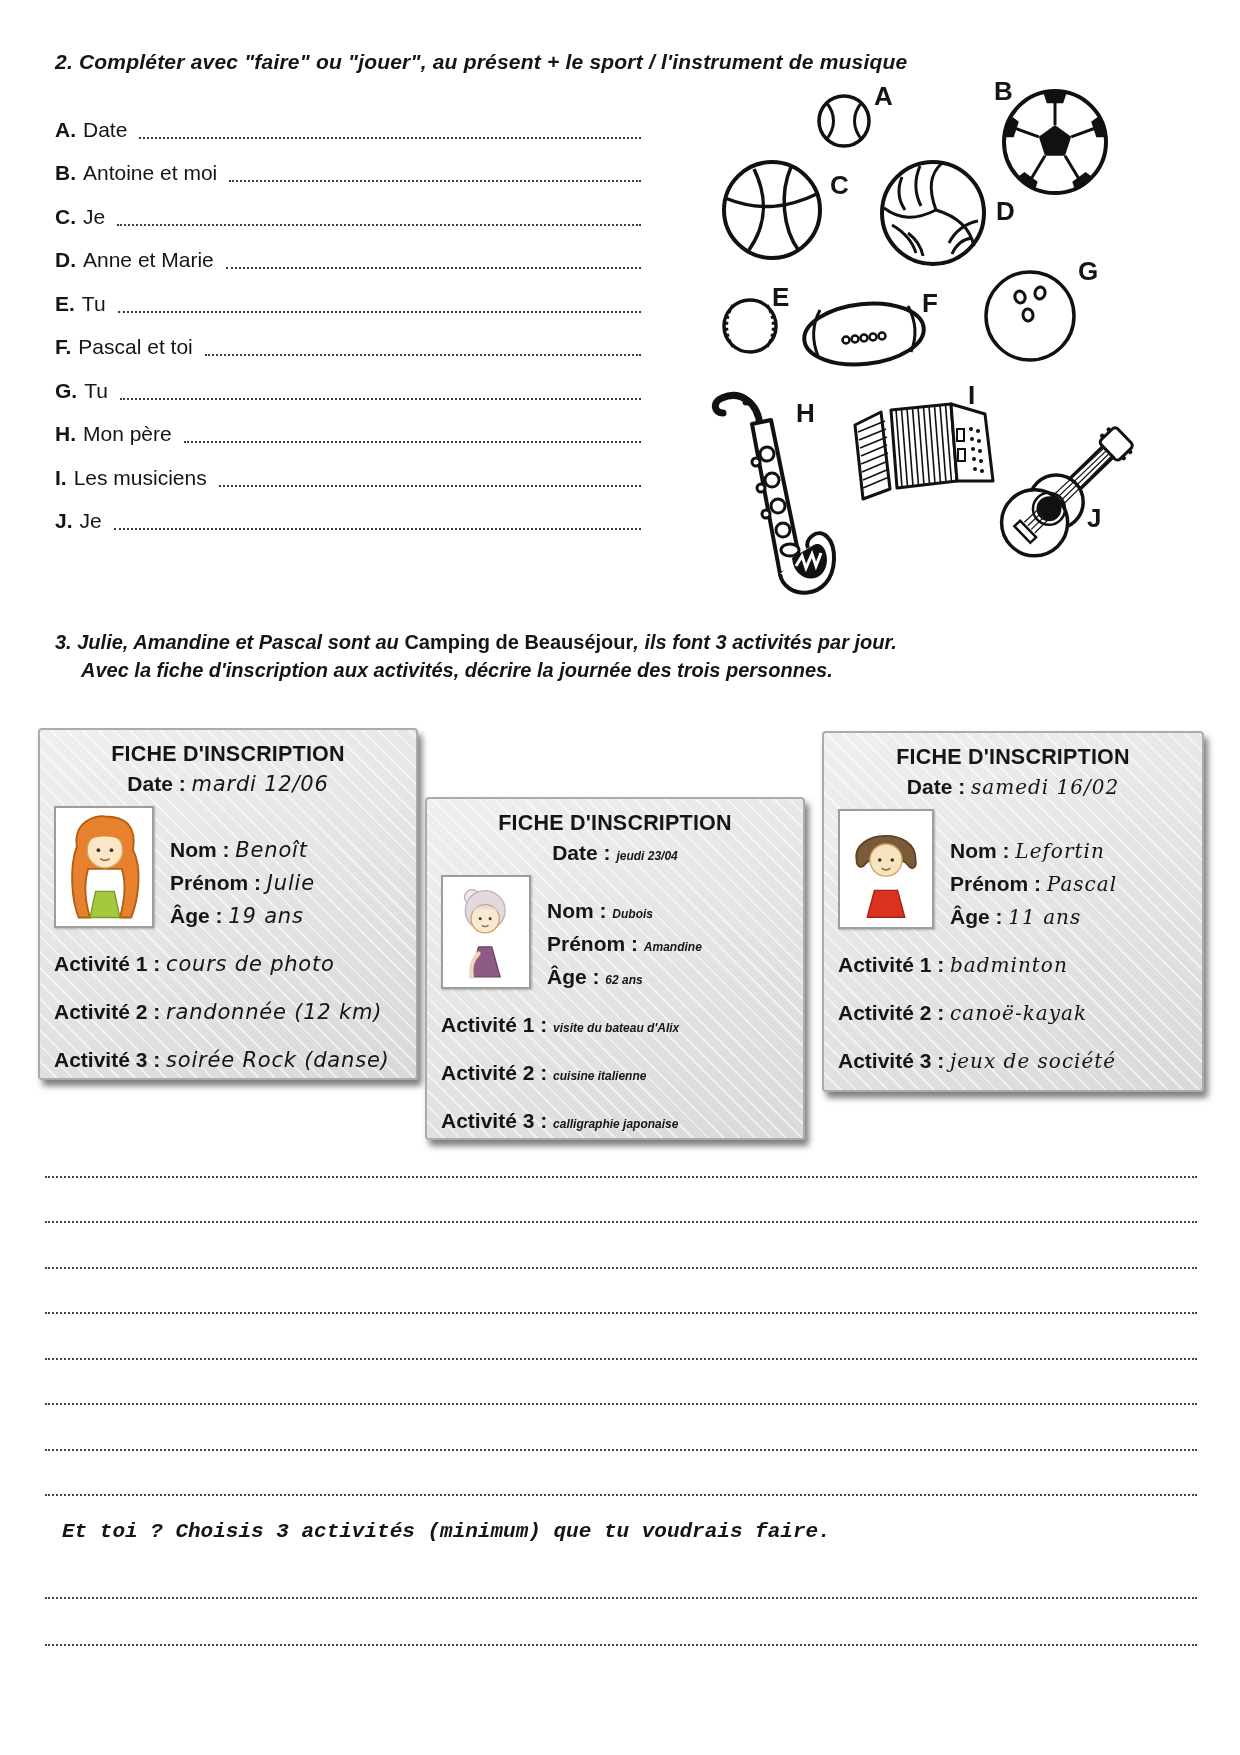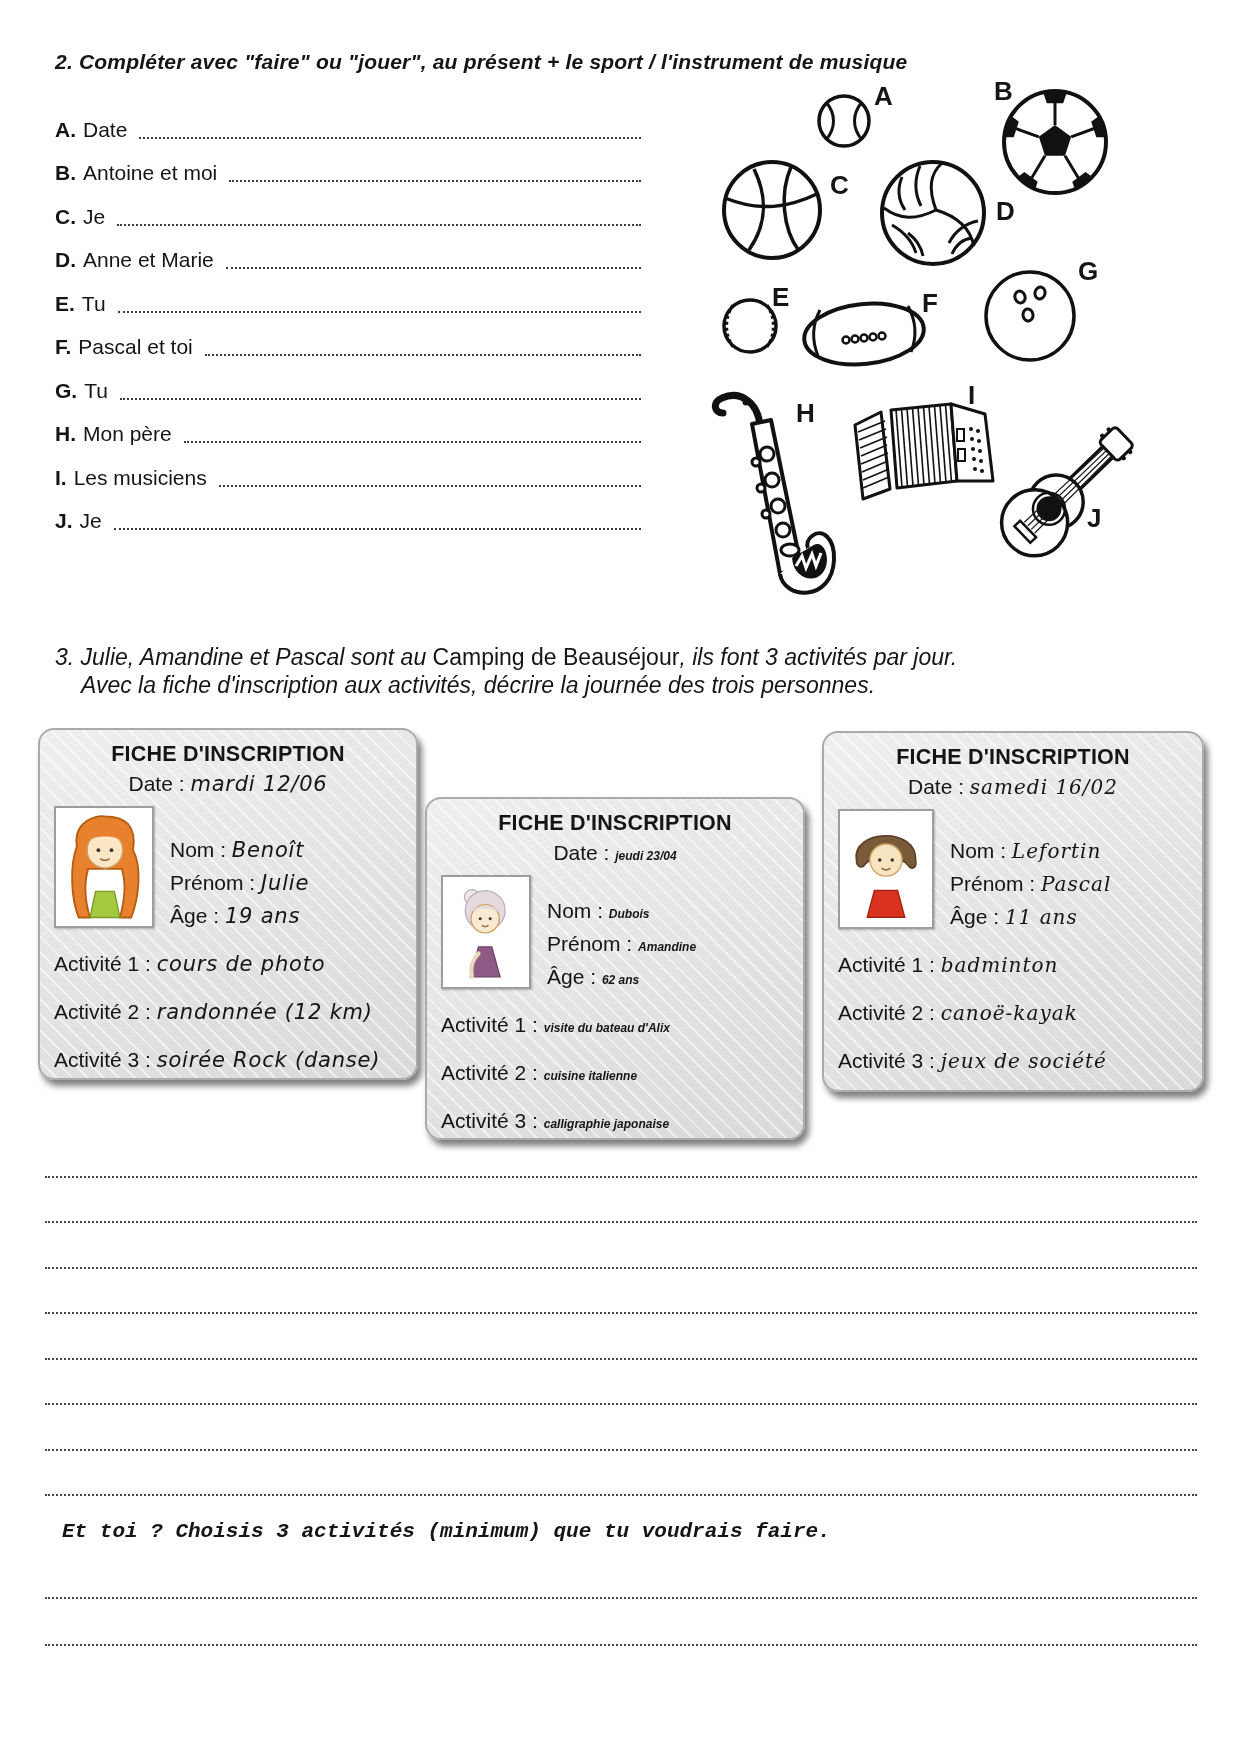--- a/index.html
+++ b/index.html
@@ -17,40 +17,40 @@
   .ex2-row { display:flex; align-items:flex-end; height:43.5px; font-size:21px; line-height:26px; }
   .ex2-letter { font-weight:bold; margin-right:7px; white-space:nowrap; }
   .ex2-name { white-space:nowrap; }
   .ex2-dotline { flex:1; margin-left:12px; margin-bottom:4px; border-bottom:2px dotted #3a3a3a; }
   
   .pictures { position:absolute; left:650px; top:80px; width:578px; height:540px; }
   .pic { position:absolute; }
   .pic-label { position:absolute; font-weight:bold; font-size:26px; line-height:26px; }
   .pic svg { display:block; }
   
-  .ex3-title { position:absolute; left:55px; top:643px; width:1160px; font-size:23px; font-weight:normal; line-height:28px; }
+  .ex3-title { position:absolute; left:55px; top:628px; width:1160px; font-size:20px; font-weight:bold; line-height:28px; }
   .ital { font-style:italic; }
   .upright { font-style:normal; }
   .ex3-line2 { padding-left:26px; font-style:italic; }
   
   .card {
     position:absolute; box-sizing:border-box;
-    border:2px solid #ababab; border-radius:16px;
+    border:2px solid #ababab; border-radius:4px;
     background:
       repeating-linear-gradient(45deg, rgba(255,255,255,.55) 0 2px, rgba(255,255,255,0) 2px 11px),
       linear-gradient(155deg,#efefef 0%, #e3e3e3 55%, #d9d9d9 100%);
     box-shadow:4px 6px 6px rgba(0,0,0,.5);
     padding:8px 14px 17px 14px;
   }
   .card1 { left:38px;  top:728px; width:380px; height:352px; }
   .card2 { left:425px; top:797px; width:380px; height:343px; }
   .card3 { left:822px; top:731px; width:382px; height:361px; }
   .card-h { text-align:center; font-weight:bold; font-size:21.5px; margin-top:4px; letter-spacing:.2px; }
   .card-date { text-align:center; font-size:21px; margin-top:5px; }
-  .lbl { font-weight:normal; }
+  .lbl { font-weight:bold; }
   .card-mid { display:flex; margin-top:10px; align-items:flex-end; }
   .photo {
     box-sizing:border-box; background:#fff; border:2px solid #9d9d9d;
     padding:4px; flex:none; box-shadow:1px 1px 2px rgba(0,0,0,.25);
   }
   .photo svg { display:block; width:100%; height:100%; }
   .p1 { width:100px; height:122px; }
   .p2 { width:90px;  height:114px; }
   .p3 { width:96px;  height:120px; }
   .fields { flex:1; padding-left:16px; display:flex; flex-direction:column; justify-content:center; gap:9px; font-size:21px; }

